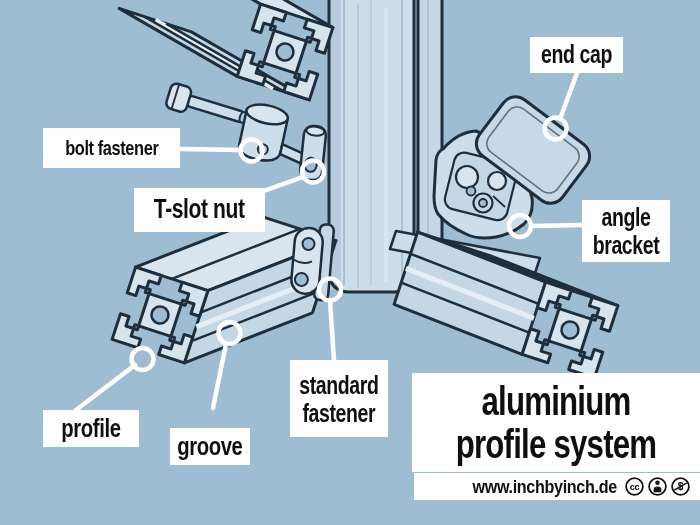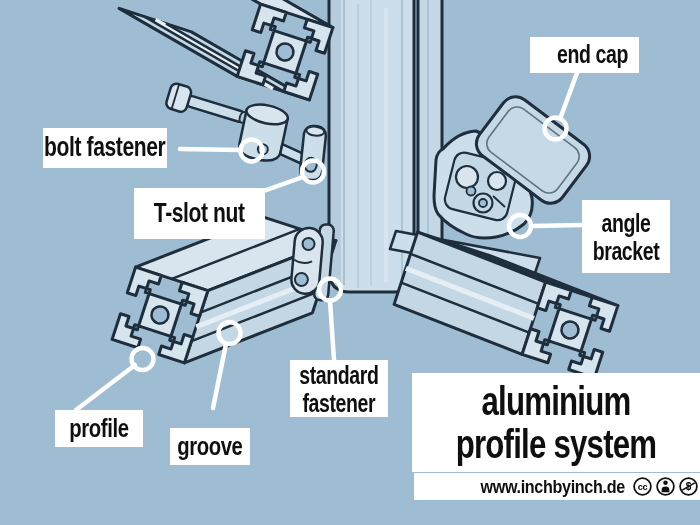--- a/index.html
+++ b/index.html
@@ -4,33 +4,33 @@
 <style>
   html,body{margin:0;padding:0;background:#888;}
   .stage{position:relative;width:700px;height:525px;background:#9fbdd2;overflow:hidden;
          font-family:"Liberation Sans",sans-serif;}
   .illo{position:absolute;left:0;top:0;width:700px;height:525px;display:block;}
   .lbl{position:absolute;background:#fff;color:#0f0f0f;display:flex;align-items:center;
        justify-content:center;overflow:visible;}
   .lbl .t{display:block;font-weight:700;line-height:1.02;white-space:nowrap;
           transform:scaleX(.78);letter-spacing:-.5px;}
   .lbl--multi .t{white-space:normal;text-align:center;line-height:1.12;}
-  .lbl-bolt{left:43px;top:128px;width:124px;height:40px;font-size:27px;}
-  .lbl-tslot{left:134px;top:188px;width:131px;height:51px;font-size:27px;}
-  .lbl-endcap{left:530px;top:37px;width:93px;height:36px;font-size:25px;padding-left:16px;}
-  .lbl-angle{left:582px;top:200px;width:88px;height:73px;font-size:25px;}
+  .lbl-bolt{left:43px;top:128px;width:137px;height:40px;font-size:21px;}
+  .lbl-tslot{left:134px;top:188px;width:131px;height:44px;font-size:27px;}
+  .lbl-endcap{left:530px;top:37px;width:93px;height:36px;font-size:25px;}
+  .lbl-angle{left:582px;top:200px;width:88px;height:62px;font-size:25px;}
   .lbl-angle .t{width:106px;}
-  .lbl-profile{left:43px;top:410px;width:88px;height:37px;font-size:26px;margin-left:12px;}
+  .lbl-profile{left:43px;top:410px;width:96px;height:37px;font-size:26px;}
   .lbl-groove{left:170px;top:408px;width:80px;height:37px;font-size:26px;margin-top:20px;}
-  .lbl-std{left:290px;top:360px;width:98px;height:57px;font-size:25px;}
+  .lbl-std{left:290px;top:360px;width:98px;height:77px;font-size:25px;}
   .lbl-std .t{width:120px;}
   .title-box{left:412px;top:373px;width:288px;height:99px;font-size:40px;}
   .title-box .t{width:372px;line-height:1.06;letter-spacing:-1px;}
   .footer-bar{position:absolute;left:414px;top:473px;width:286px;height:27px;background:#fff;
-       display:flex;align-items:center;justify-content:flex-end;gap:7px;padding-right:1px;
+       display:flex;align-items:center;justify-content:flex-end;gap:7px;padding-right:9px;
        box-sizing:border-box;color:#0f0f0f;}
   .footer-text{font-weight:700;font-size:19px;white-space:nowrap;transform:scaleX(.85);
        transform-origin:right center;letter-spacing:-.4px;}
   .lic{display:flex;align-items:flex-start;gap:2px;}
   .lic svg{display:block;}
 </style>
 </head>
 <body>
 
 <div class="stage">

